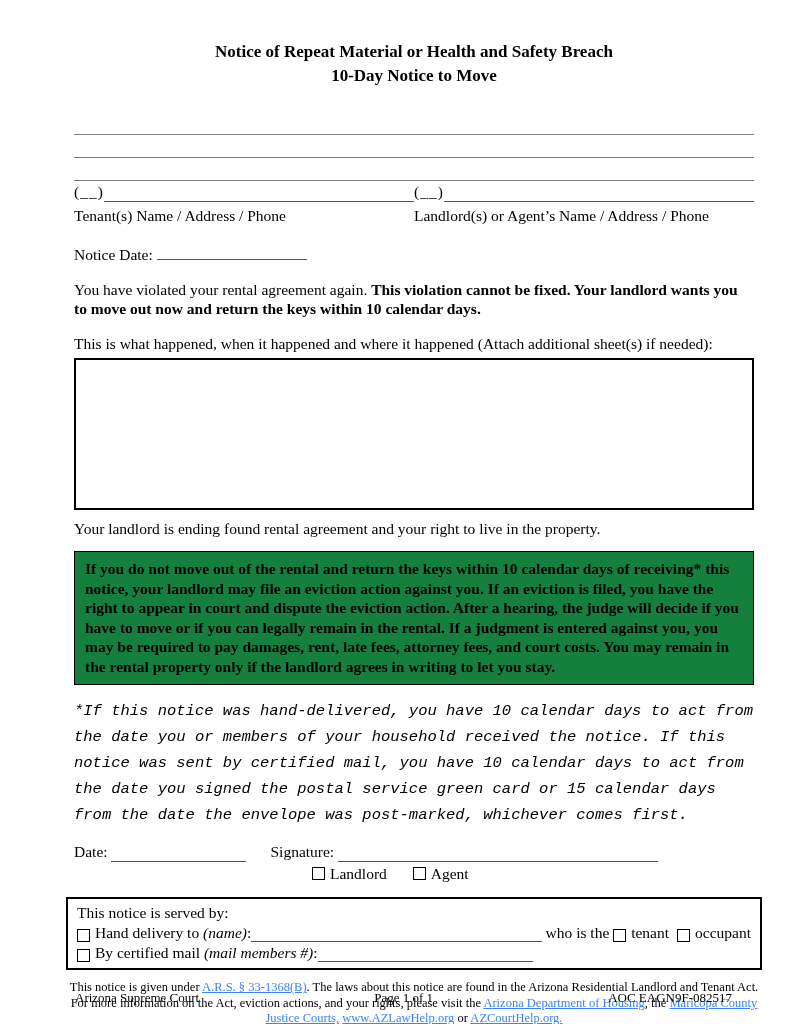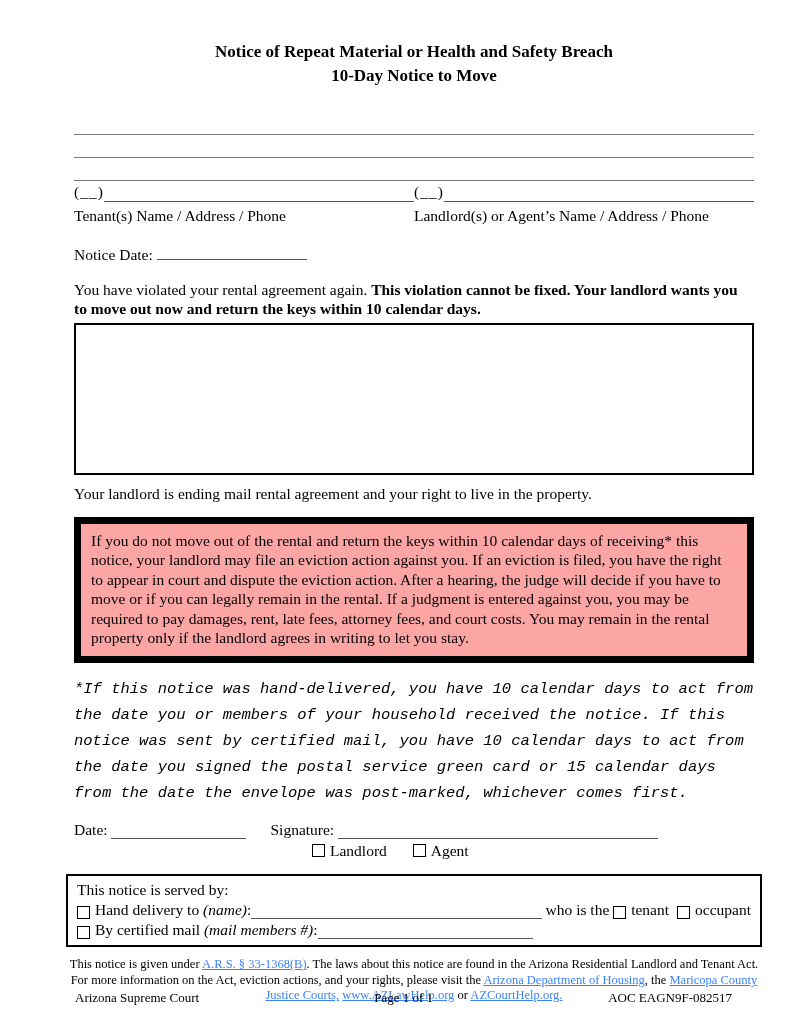--- a/index.html
+++ b/index.html
@@ -28,23 +28,23 @@
   .w150{width:150px}.w105{width:105px}.w135{width:135px}.w320{width:320px}.w215{width:215px}
   .party-label{margin-top:5px;}
   .row{margin-top:18px;}
   p{margin:0;}
   .para{margin-top:16px;}
   .desc-box{
     height:148px;border:2px solid #000;margin-top:4px;
   }
   .warning-box{
     margin-top:13px;
-    background:#fca5a5;border:7px solid #000000;
+    background:#15803d;border:1px solid #000000;
     padding:7px 10px 8px 10px;
-    font-weight:normal;line-height:19.5px;
+    font-weight:bold;line-height:19.5px;
   }
   .note{margin-top:13px;font-style:italic;line-height:26px;font-family:Liberation Mono, monospace;}
   .sig-row{margin-top:15px;display:flex;align-items:flex-end;}
   .sig-row .lbl{white-space:pre;}
   .gap24{display:inline-block;width:24px;}
   .cb{
     display:inline-block;width:11px;height:11px;
     border:1.5px solid #000;vertical-align:-1px;margin-right:5px;
     background:#fff;box-sizing:content-box;
   }
@@ -106,23 +106,24 @@
   </div>
 
   <div class="row">
     <span>Notice Date:</span>
     <span class="blank w150"></span>
   </div>
 
   <p class="para"><span>You have violated your rental agreement again.  </span><b>This violation cannot be fixed. Your landlord wants you to move out now and return the keys within 10 calendar days.</b></p>
 
 
+  <p class="para">This is what happened, when it happened and where it happened (Attach additional sheet(s) if needed):</p>
   <div class="desc-box"></div>
 
-  <p class="para" style="margin-top:10px">Your landlord is ending mail rental agreement and your right to live in the property.</p>
+  <p class="para" style="margin-top:10px">Your landlord is ending found rental agreement and your right to live in the property.</p>
 
   <div class="warning-box">If you do not move out of the rental and return the keys within 10 calendar days of receiving* this notice, your landlord may file an eviction action against you. If an eviction is filed, you have the right to appear in court and dispute the eviction action. After a hearing, the judge will decide if you have to move or if you can legally remain in the rental. If a judgment is entered against you, you may be required to pay damages, rent, late fees, attorney fees, and court costs. You may remain in the rental property only if the landlord agrees in writing to let you stay.</div>
 
   <p class="note">*If this notice was hand-delivered, you have 10 calendar days to act from the date you or members of your household received the notice. If this notice was sent by certified mail, you have 10 calendar days to act from the date you signed the postal service green card or 15 calendar days from the date the envelope was post-marked, whichever comes first.</p>
 
   <div class="sig-row">
     <span class="lbl">Date: </span>
     <span class="blank w135"></span>
     <span class="gap24"></span>
     <span class="lbl">Signature: </span>

